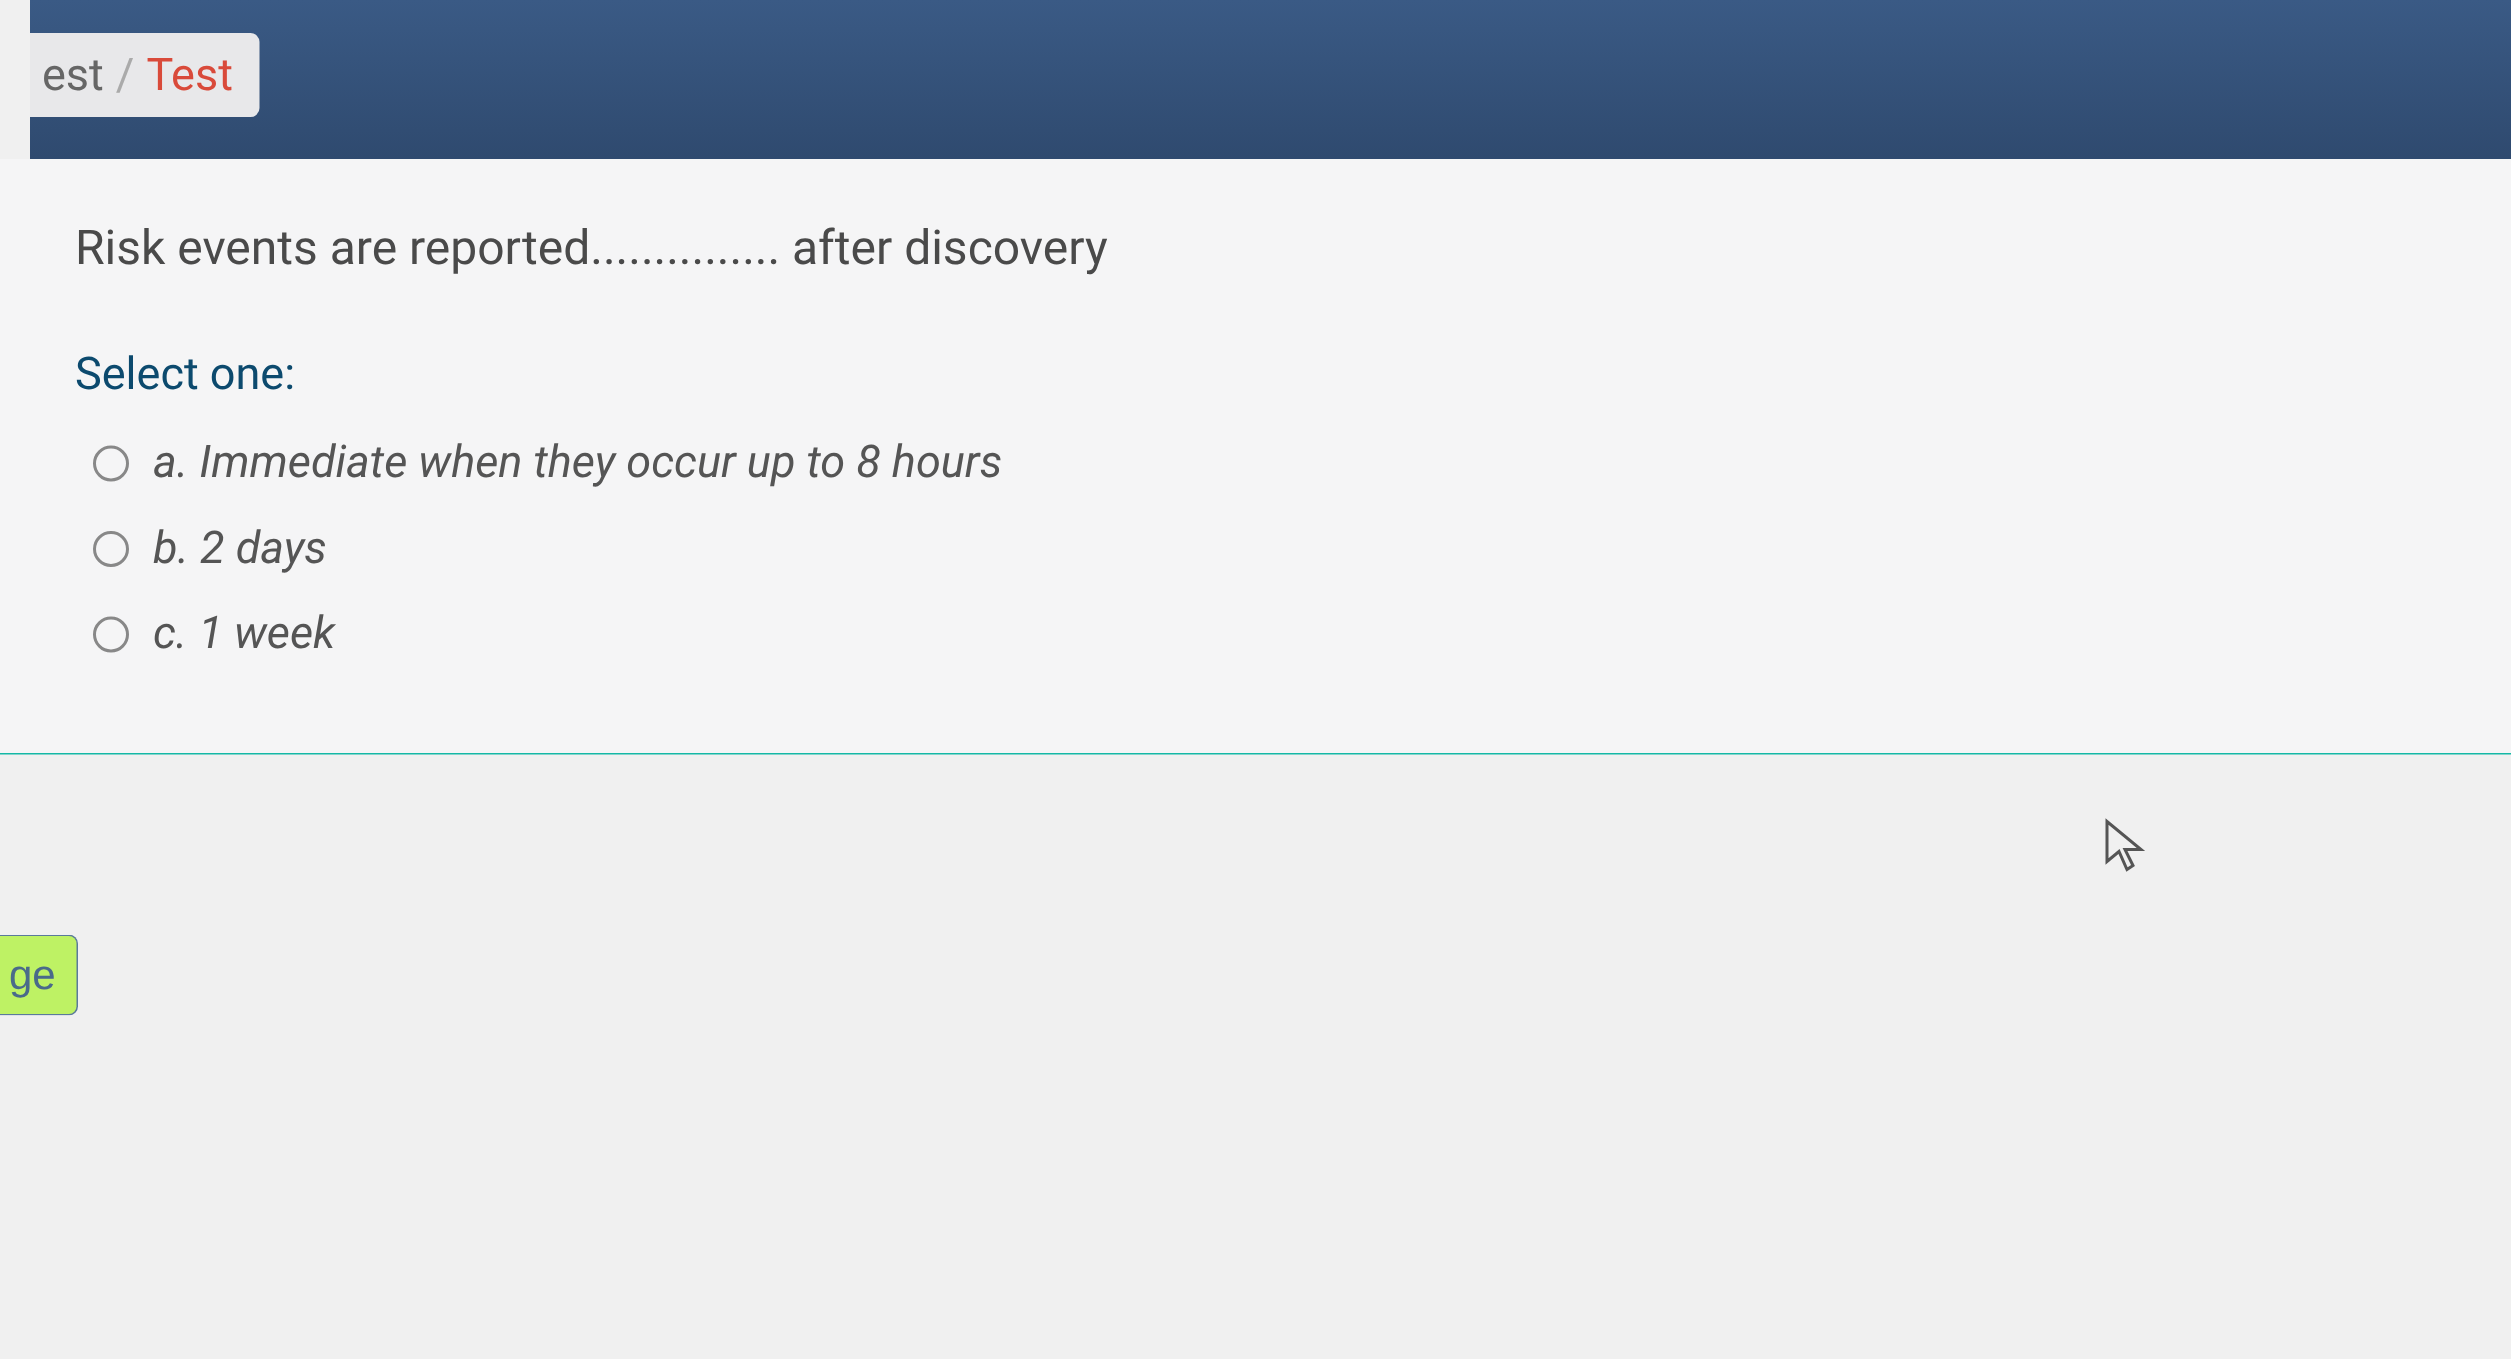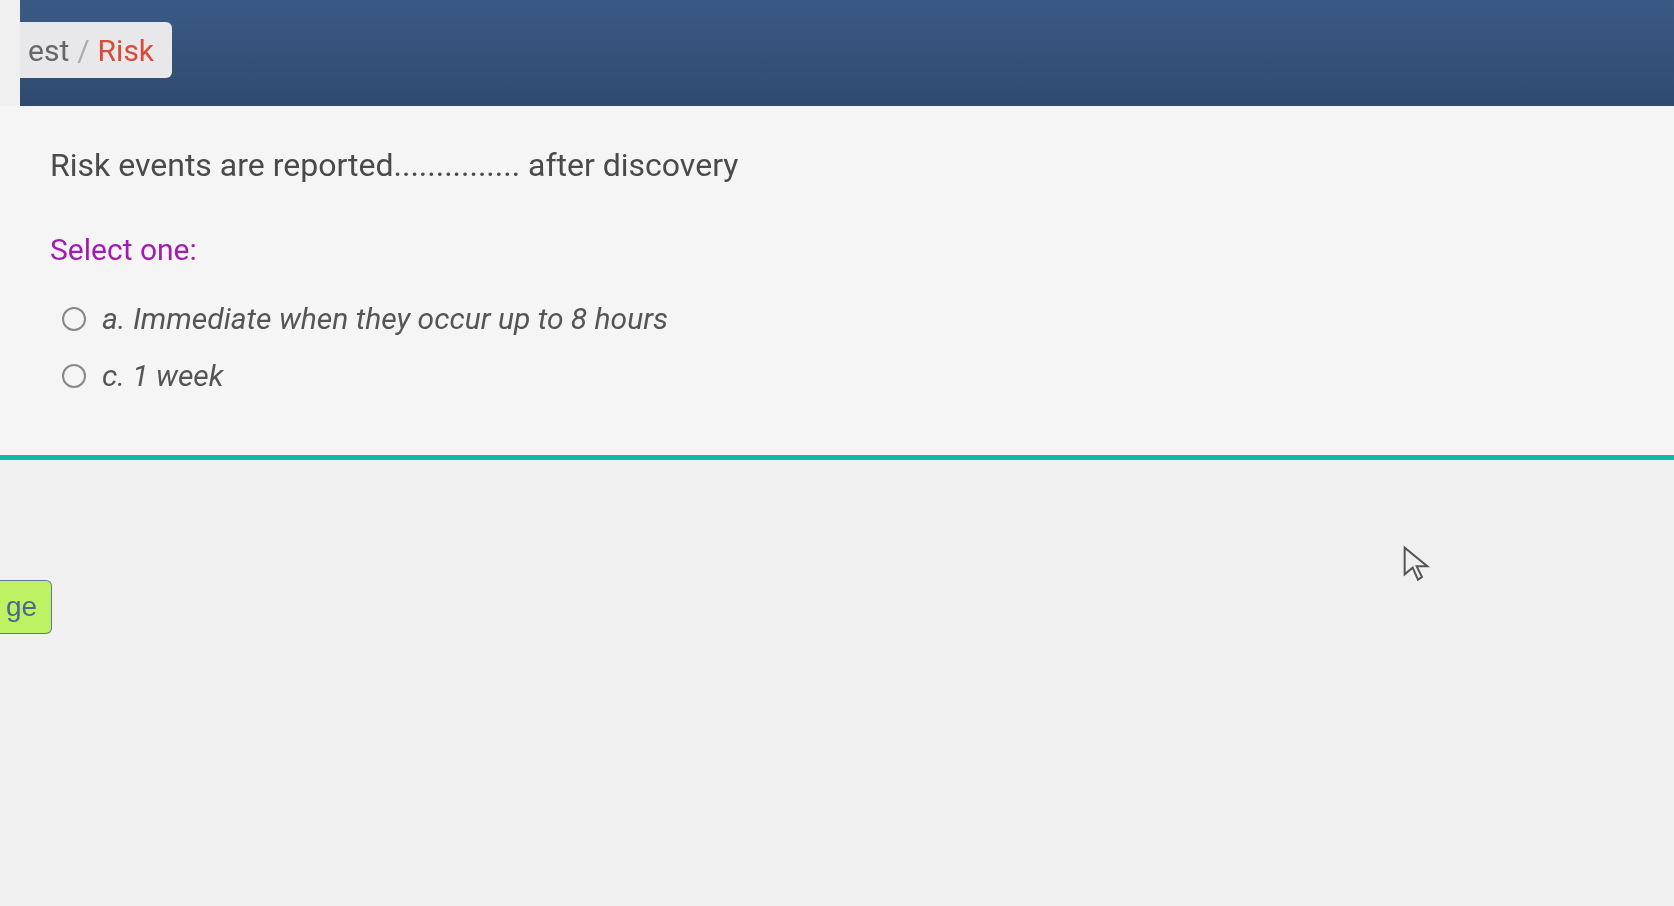--- a/index.html
+++ b/index.html
@@ -37,32 +37,32 @@
       color: #aaa;
       margin: 0 8px;
     }
     .breadcrumb-current {
       color: #d94a3a;
     }
     .question-card {
       background: #f5f5f6;
       margin-top: 0;
       padding: 40px 50px 40px 50px;
-      border-bottom: 5px solid #14b8a6;
+      border-bottom: 1px solid #14b8a6;
     }
     .question-text {
       font-size: 32px;
       color: #4a4a4a;
       margin-bottom: 48px;
       font-weight: 400;
     }
     .select-one {
       font-size: 30px;
-      color: #a21caf;
-      margin-bottom: 34px;
+      color: #0c4a6e;
+      margin-bottom: 24px;
     }
     .options {
       padding-left: 12px;
       font-style: italic;
     }
     .option-row {
       display: flex;
       align-items: center;
       margin-bottom: 22px;
       cursor: pointer;
@@ -106,33 +106,40 @@
       pointer-events: none;
     }
   </style>
 </head>
 <body>
 
 <div class="topbar">
   <div class="breadcrumb-tab">
     <span class="breadcrumb-part">est</span>
     <span class="breadcrumb-sep">/</span>
-    <span class="breadcrumb-current">Risk</span>
+    <span class="breadcrumb-current">Test</span>
   </div>
 </div>
 
 <div class="question-card">
   <div class="question-text">Risk events are reported............... after discovery</div>
   <div class="select-one">Select one:</div>
   <div class="options">
     <label class="option-row">
       <span class="radio"></span>
       <span class="option-label">
         <span>a.</span>
         <span>Immediate when they occur up to 8 hours</span>
+      </span>
+    </label>
+    <label class="option-row">
+      <span class="radio"></span>
+      <span class="option-label">
+        <span>b.</span>
+        <span>2 days</span>
       </span>
     </label>
     <label class="option-row">
       <span class="radio"></span>
       <span class="option-label">
         <span>c.</span>
         <span>1 week</span>
       </span>
     </label>
   </div>

